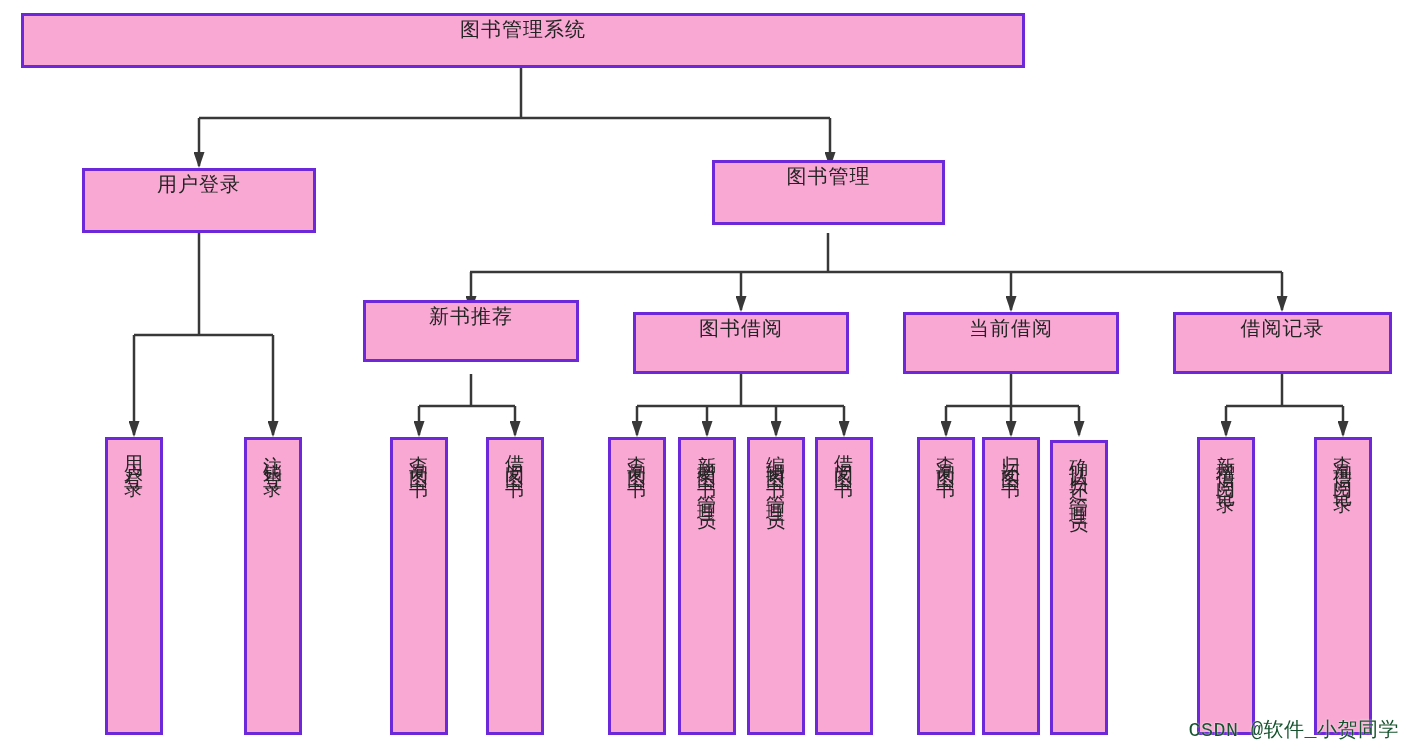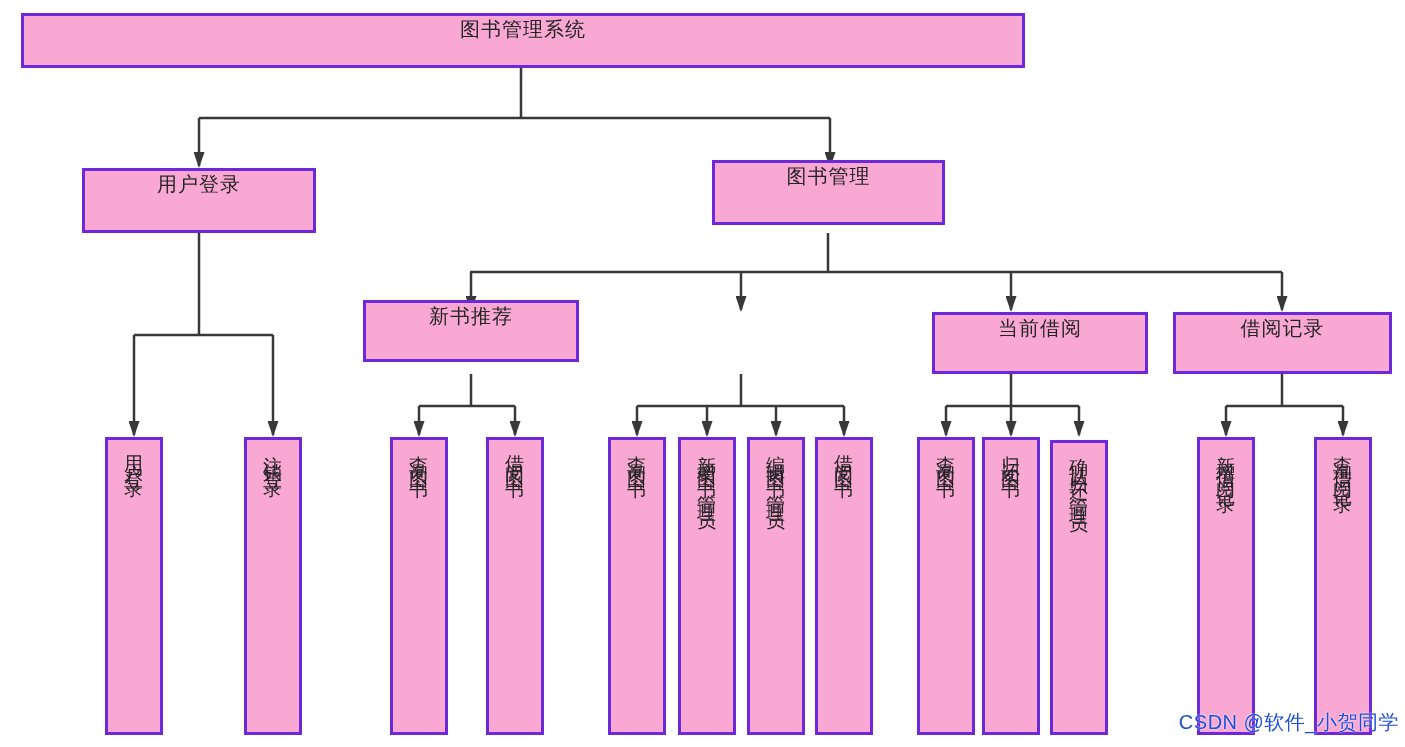--- a/index.html
+++ b/index.html
@@ -42,25 +42,26 @@
     writing-mode: vertical-rl;
     text-orientation: mixed;
     font-size: 19px;
     letter-spacing: 8px;
     line-height: 1;
     color: #242424;
   }
   .watermark {
     position: absolute;
     right: 6px;
-    bottom: 11px;
+    bottom: 4px;
     font-size: 20px;
-    color: #1d4ed8;
+    color: #14532d;
     text-shadow: 0 0 2px #ffffff;
     letter-spacing: 0.5px;
+    font-family: Liberation Mono, monospace;
   }
 </style>
 </head>
 <body>
 
 <div id="stage">
 
   <svg id="connectors" width="1405" height="747" viewBox="0 0 1405 747">
     <defs>
       <marker id="ah" viewBox="0 0 16 11" refX="14" refY="5.5" markerWidth="16" markerHeight="11" markerUnits="userSpaceOnUse" orient="auto">
@@ -118,21 +119,24 @@
   <div class="node" style="left:82px; top:168px; width:234px; height:65px;">
     <span>用户登录</span>
   </div>
   <div class="node" style="left:712px; top:160px; width:233px; height:65px;">
     <span>图书管理</span>
   </div>
 
   <div class="node" style="left:363px; top:300px; width:216px; height:62px;">
     <span>新书推荐</span>
   </div>
-  <div class="node" style="left:903px; top:312px; width:216px; height:62px;margin-left:29px;">
+  <div class="node" style="left:633px; top:312px; width:216px; height:62px;">
+    <span>图书借阅</span>
+  </div>
+  <div class="node" style="left:903px; top:312px; width:216px; height:62px;">
     <span>当前借阅</span>
   </div>
   <div class="node" style="left:1173px; top:312px; width:219px; height:62px;">
     <span>借阅记录</span>
   </div>
 
   <div class="node leaf" style="left:105px;">
     <span class="vtext">用户登录</span>
   </div>
   <div class="node leaf" style="left:244px;">

